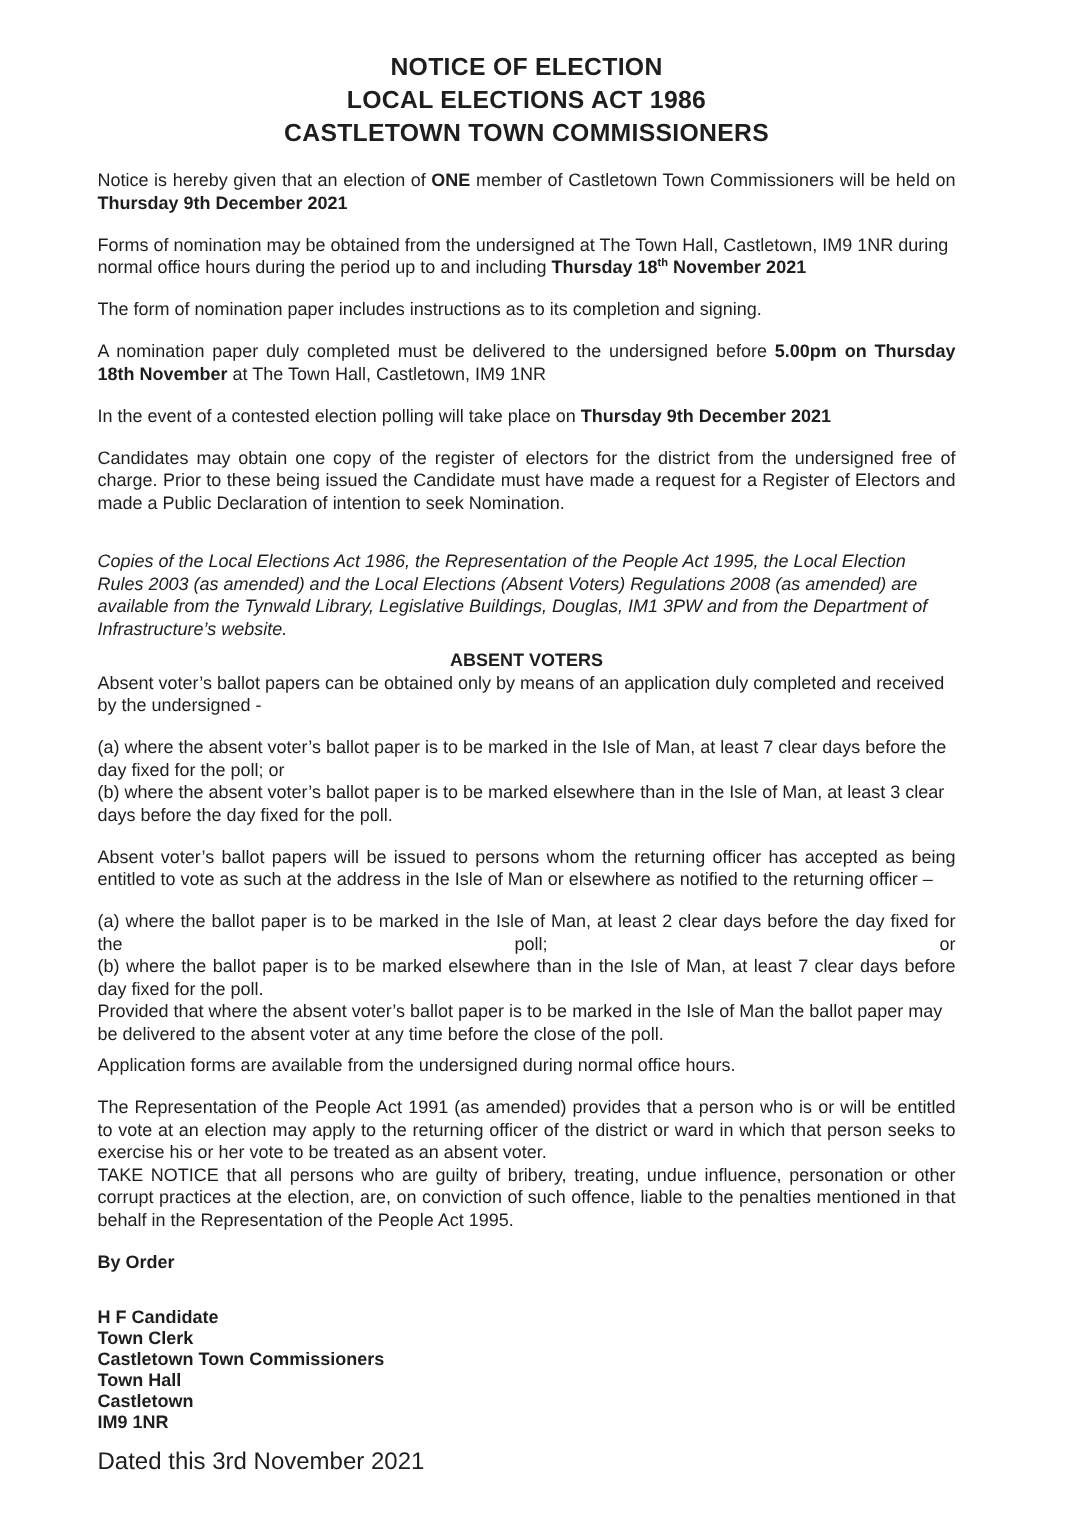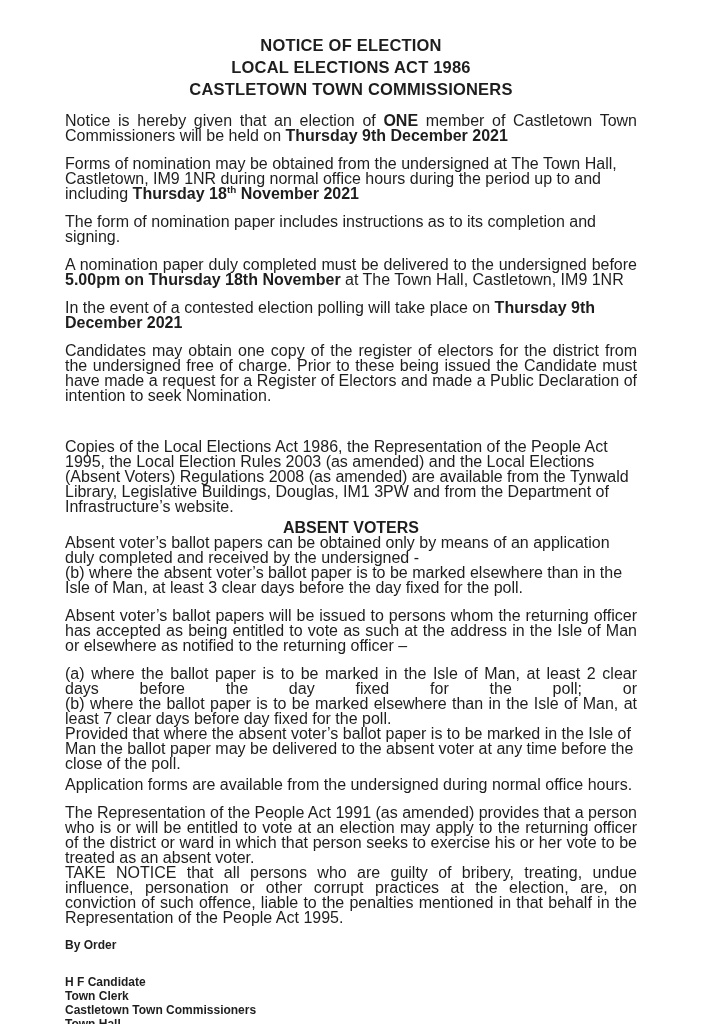--- a/index.html
+++ b/index.html
@@ -20,30 +20,30 @@
   }
   .doc-title {
     text-align: center;
     font-weight: bold;
     font-size: 16.5px;
     line-height: 22px;
     letter-spacing: 0.2px;
     margin-bottom: 8px;
   }
   .para {
-    font-size: 16px;
+    font-size: 12px;
     line-height: 15px;
   }
   .align-left    { text-align: left; }
   .align-center  { text-align: center; }
   .align-justify { text-align: justify; }
   .justify-last  { text-align: justify; text-align-last: justify; }
   .gap-normal { margin-top: 13px; }
   .gap-small  { margin-top: 6px; }
-  .gap-large  { margin-top: 36px; }
+  .gap-large  { margin-top: 24px; font-style: italic; }
   .gap-zero   { margin-top: 0; }
   .para.heading { font-weight: bold; }
   .para b { font-weight: bold; }
   .para sup {
     font-size: 0.62em;
     vertical-align: super;
     line-height: 0;
   }
   .by-order {
     font-size: 12px;
@@ -75,20 +75,21 @@
   <div>
       <div class="para align-justify gap-normal"><span>Notice is hereby given that an election of </span><b>ONE</b><span> member of Castletown Town Commissioners will be held on </span><b>Thursday 9th December 2021</b></div>
       <div class="para align-left gap-normal"><span>Forms of nomination may be obtained from the undersigned at The Town Hall, Castletown, IM9 1NR during normal office hours during the period up to and including </span><b>Thursday 18</b><b><sup>th</sup></b><b> November 2021</b></div>
       <div class="para align-left gap-normal"><span>The form of nomination paper includes instructions as to its completion and signing.</span></div>
       <div class="para align-justify gap-normal"><span>A nomination paper duly completed must be delivered to the undersigned before </span><b>5.00pm on Thursday 18th November</b><span> at The Town Hall, Castletown, IM9 1NR</span></div>
       <div class="para align-left gap-normal"><span>In the event of a contested election polling will take place on </span><b>Thursday 9th December 2021</b></div>
       <div class="para align-justify gap-normal"><span>Candidates may obtain one copy of the register of electors for the district from the undersigned free of charge. Prior to these being issued the Candidate must have made a request for a Register of Electors and made a Public Declaration of intention to seek Nomination.</span></div>
       <div class="para align-left gap-large"><span>Copies of the Local Elections Act 1986, the Representation of the People Act 1995, the Local Election Rules 2003 (as amended) and the Local Elections (Absent Voters) Regulations 2008 (as amended) are available from the Tynwald Library, Legislative Buildings, Douglas, IM1 3PW and from the Department of Infrastructure’s website.</span></div>
       <div class="para align-center gap-small heading"><b>ABSENT VOTERS</b></div>
       <div class="para align-left gap-zero"><span>Absent voter’s ballot papers can be obtained only by means of an application duly completed and received by the undersigned -</span></div>
+      <div class="para align-left gap-normal"><span>(a) where the absent voter’s ballot paper is to be marked in the Isle of Man, at least 7 clear days before the day fixed for the poll; or</span></div>
       <div class="para align-left gap-zero"><span>(b) where the absent voter’s ballot paper is to be marked elsewhere than in the Isle of Man, at least 3 clear days before the day fixed for the poll.</span></div>
       <div class="para align-justify gap-normal"><span>Absent voter’s ballot papers will be issued to persons whom the returning officer has accepted as being entitled to vote as such at the address in the Isle of Man or elsewhere as notified to the returning officer –</span></div>
       <div class="para align-justify gap-normal justify-last"><span>(a) where the ballot paper is to be marked in the Isle of Man, at least 2 clear days before the day fixed for the poll; or</span></div>
       <div class="para align-justify gap-zero"><span>(b) where the ballot paper is to be marked elsewhere than in the Isle of Man, at least 7 clear days before day fixed for the poll.</span></div>
       <div class="para align-left gap-zero"><span>Provided that where the absent voter’s ballot paper is to be marked in the Isle of Man the ballot paper may be delivered to the absent voter at any time before the close of the poll.</span></div>
       <div class="para align-left gap-small"><span>Application forms are available from the undersigned during normal office hours.</span></div>
       <div class="para align-justify gap-normal"><span>The Representation of the People Act 1991 (as amended) provides that a person who is or will be entitled to vote at an election may apply to the returning officer of the district or ward in which that person seeks to exercise his or her vote to be treated as an absent voter.</span></div>
       <div class="para align-justify gap-zero"><span>TAKE NOTICE that all persons who are guilty of bribery, treating, undue influence, personation or other corrupt practices at the election, are, on conviction of such offence, liable to the penalties mentioned in that behalf in the Representation of the People Act 1995.</span></div>
     </div>
   <div class="by-order">By Order</div>

